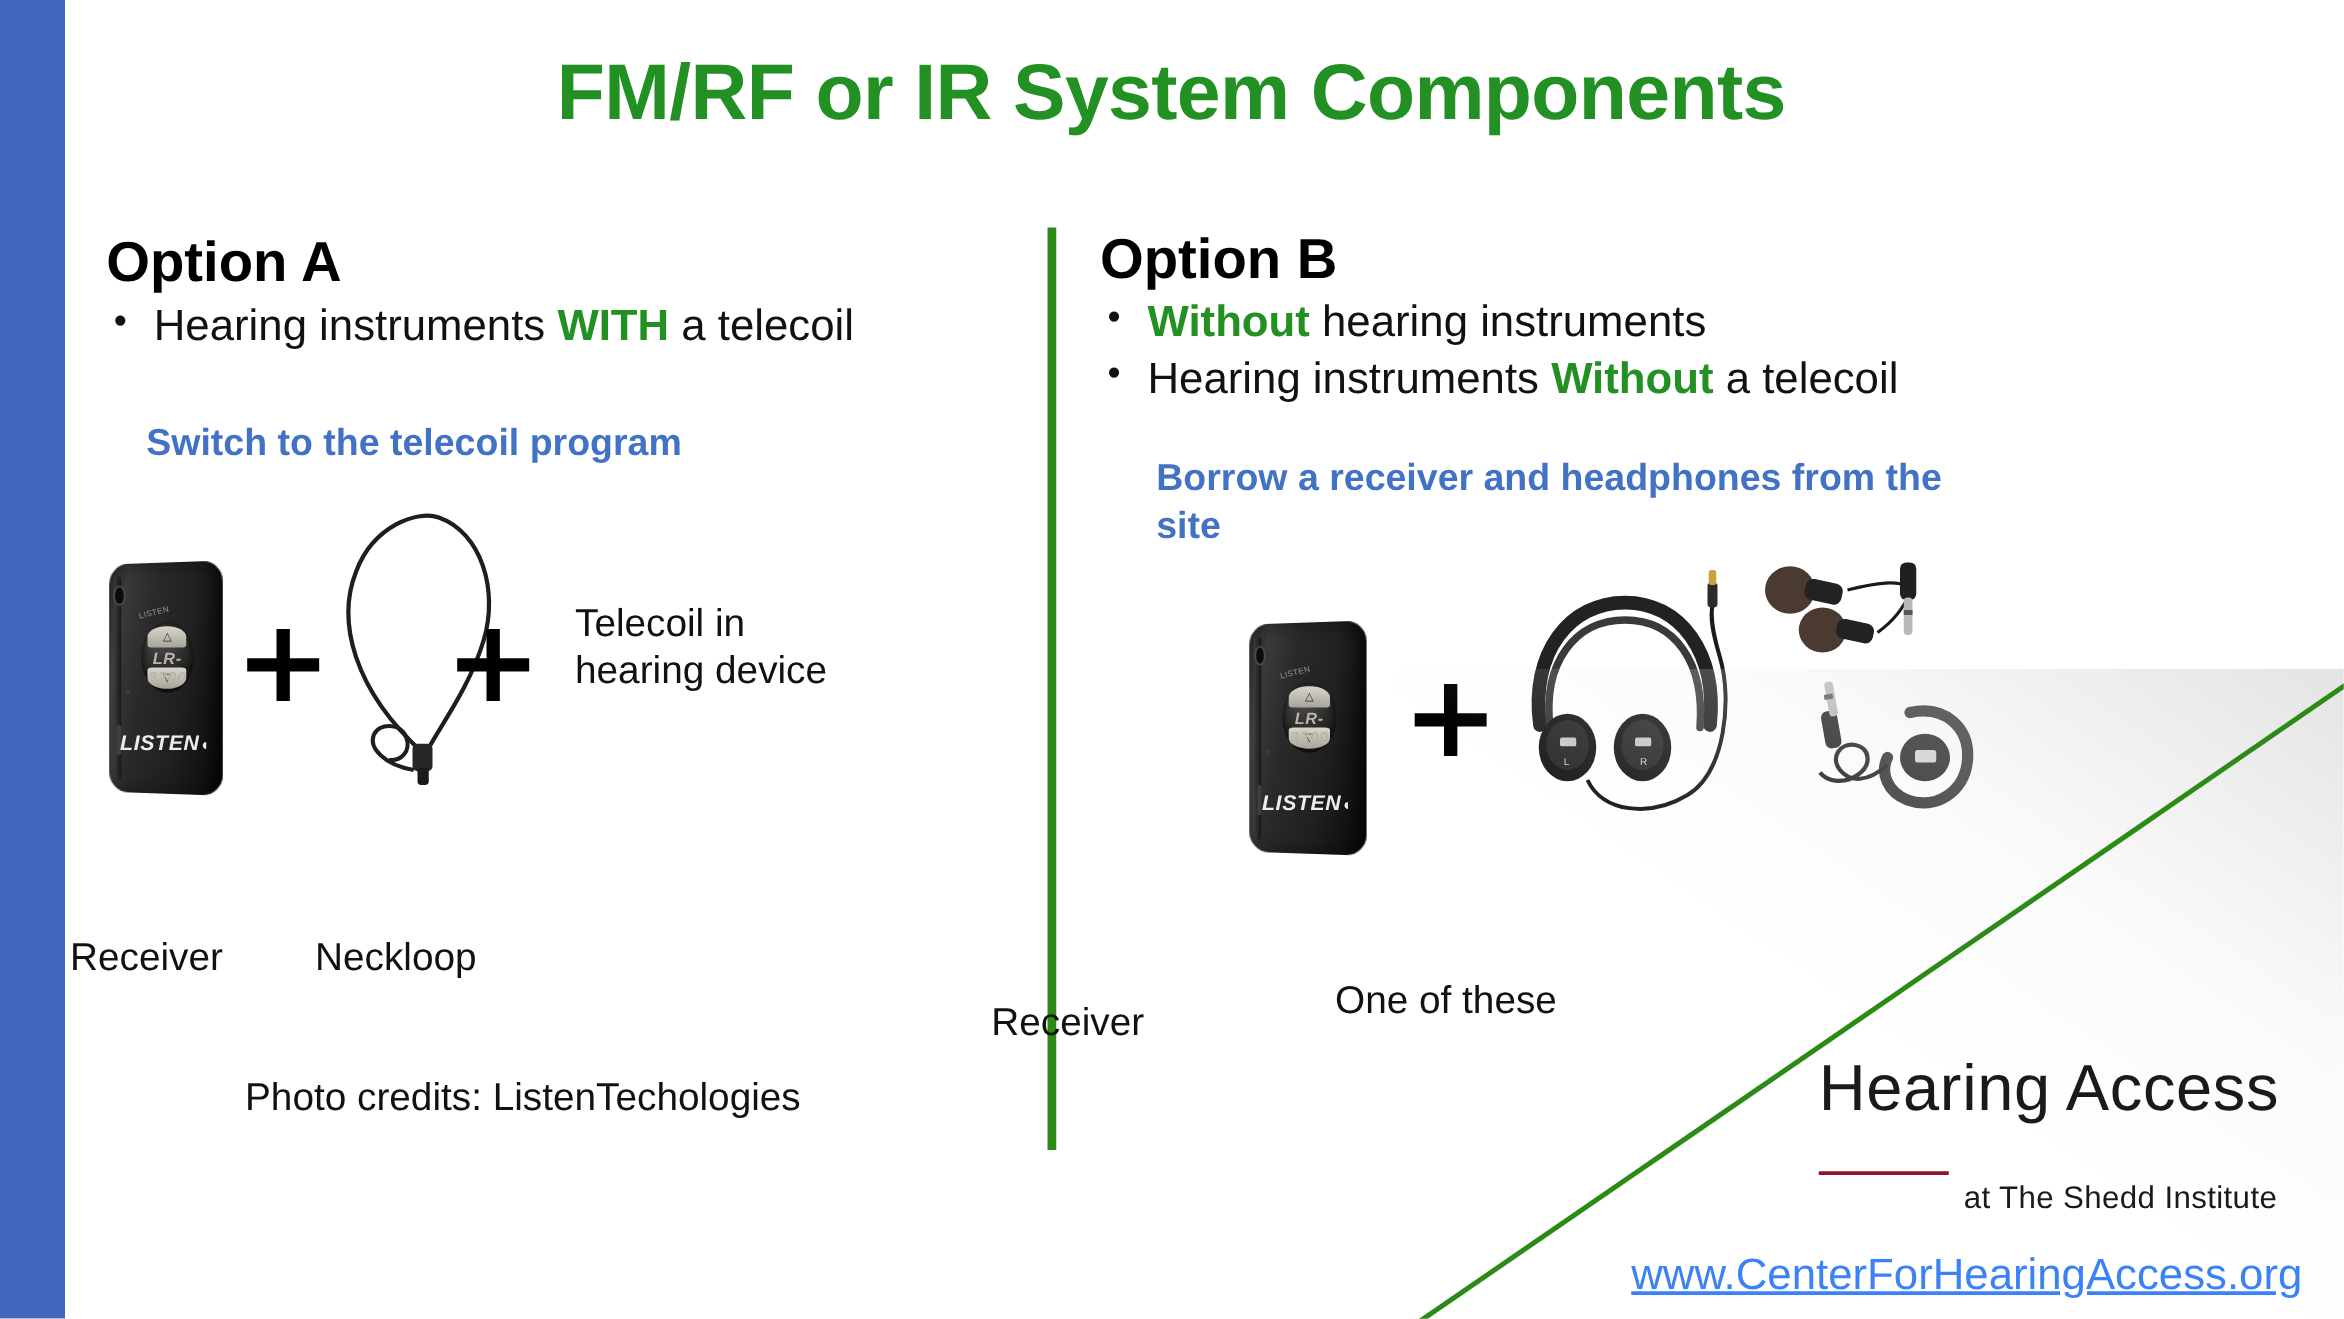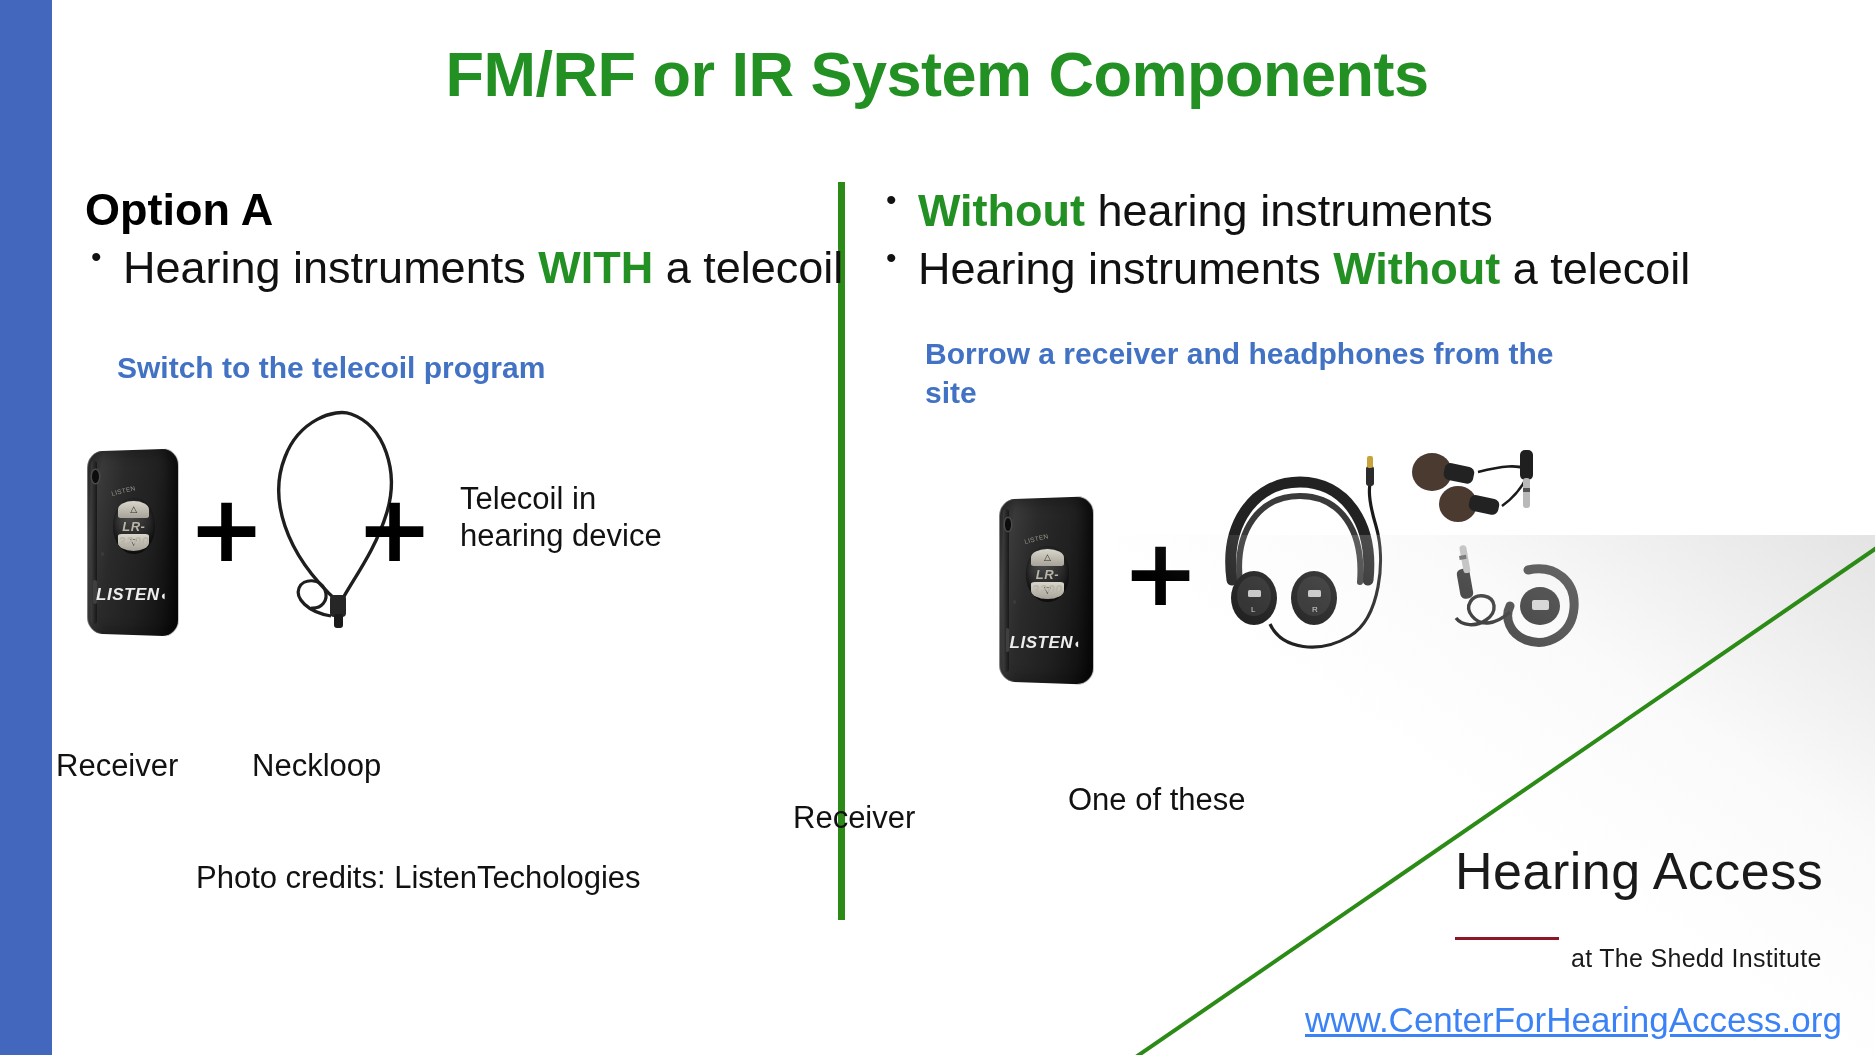--- a/index.html
+++ b/index.html
@@ -53,21 +53,21 @@
   .opt-head {
     font-size: 45px;
     font-weight: bold;
     color: #000000;
     line-height: 1.12;
     margin: 0 0 4px 0;
   }
   .bullets { margin: 0; padding: 0; list-style: none; }
   .bullets li {
     position: relative;
-    font-size: 45px;
+    font-size: 35px;
     color: #111111;
     line-height: 1.28;
     padding-left: 38px;
     white-space: nowrap;
   }
   .bullets li::before {
     content: "\2022";
     position: absolute;
     left: 6px; top: -1px;
     font-size: 30px;
@@ -319,20 +319,21 @@
     </div>
   </div>
 
   <div class="caption" style="position:absolute; left:56px; top:748px;">Receiver</div>
   <div class="caption" style="position:absolute; left:252px; top:748px;">Neckloop</div>
 
   <div class="caption" style="position:absolute; left:196px; top:860px;">Photo credits: ListenTechologies</div>
 
   <div class="col" style="left:880px; top:182px; width:900px;">
 
+    <div class="opt-head">Option B</div>
 
     <ul class="bullets">
       <li><span></span><span class="hl">Without</span><span> hearing instruments</span></li>
       <li><span>Hearing instruments </span><span class="hl">Without</span><span> a telecoil</span></li>
     </ul>
 
     <div class="sub-blue" style="margin-top:38px; width:790px;">
       <div>Borrow a receiver and headphones from the</div>
       <div>site</div>
     </div>

